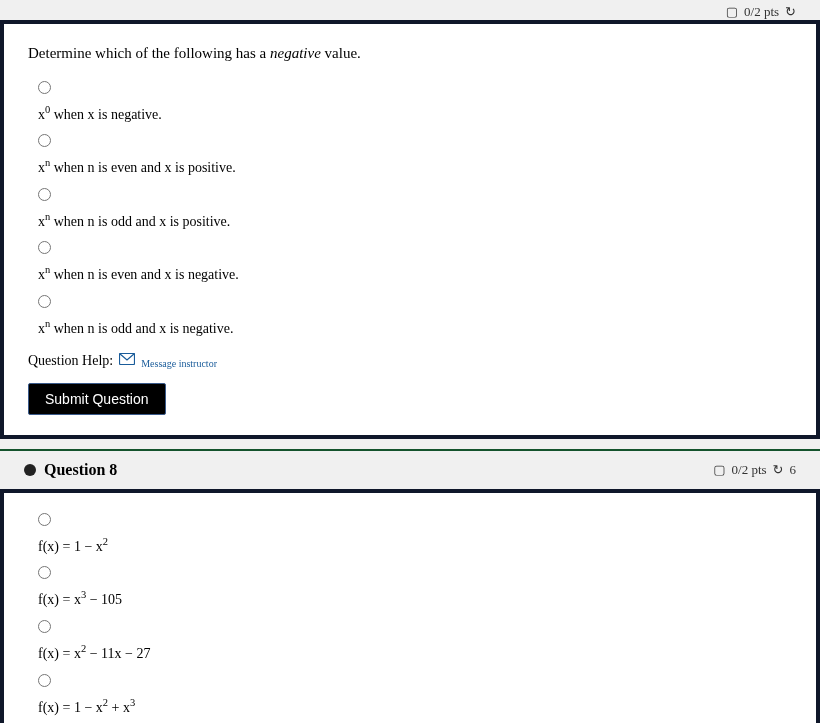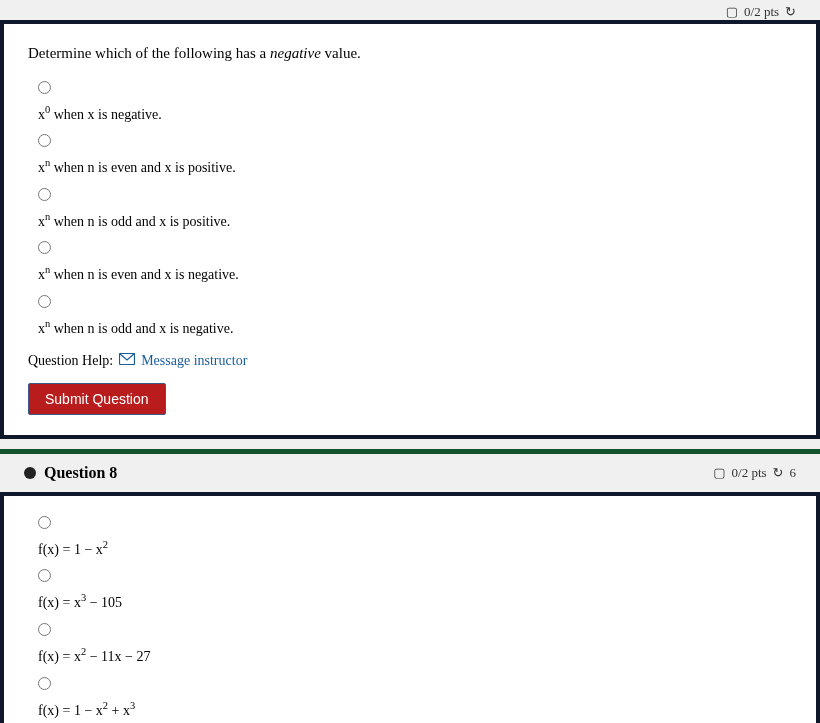--- a/index.html
+++ b/index.html
@@ -18,21 +18,21 @@
       margin: 0 0 10px 0;
       padding: 18px 24px 20px 24px;
       border: 4px solid #0f172a;
     }
     .question-header {
       display: flex;
       justify-content: space-between;
       align-items: center;
       padding: 10px 24px;
       background: #f0f0f0;
-      border-top: 5px solid #14532d;
+      border-top: 2px solid #14532d;
     }
     .question-label {
       font-size: 16px;
       font-weight: bold;
       display: flex;
       align-items: center;
       gap: 8px;
     }
     .bullet-dot {
       width: 12px;
@@ -73,25 +73,25 @@
     .question-help {
       margin-top: 14px;
       font-size: 14px;
       display: flex;
       align-items: flex-end;
       gap: 6px;
     }
     .message-link {
       color: #1a5c9a;
       text-decoration: none;
-      font-size: 14px;
+      font-size: 10px;
     }
     .submit-btn {
       margin-top: 14px;
-      background: #b91c1c;
+      background: #000000;
       color: #fff;
       border: 1px solid #3a5a8a;
       padding: 7px 16px;
       font-size: 14px;
       cursor: pointer;
       font-family: Arial, sans-serif;
       border-radius: 2px;
     }
     .top-pts {
       display: flex;

